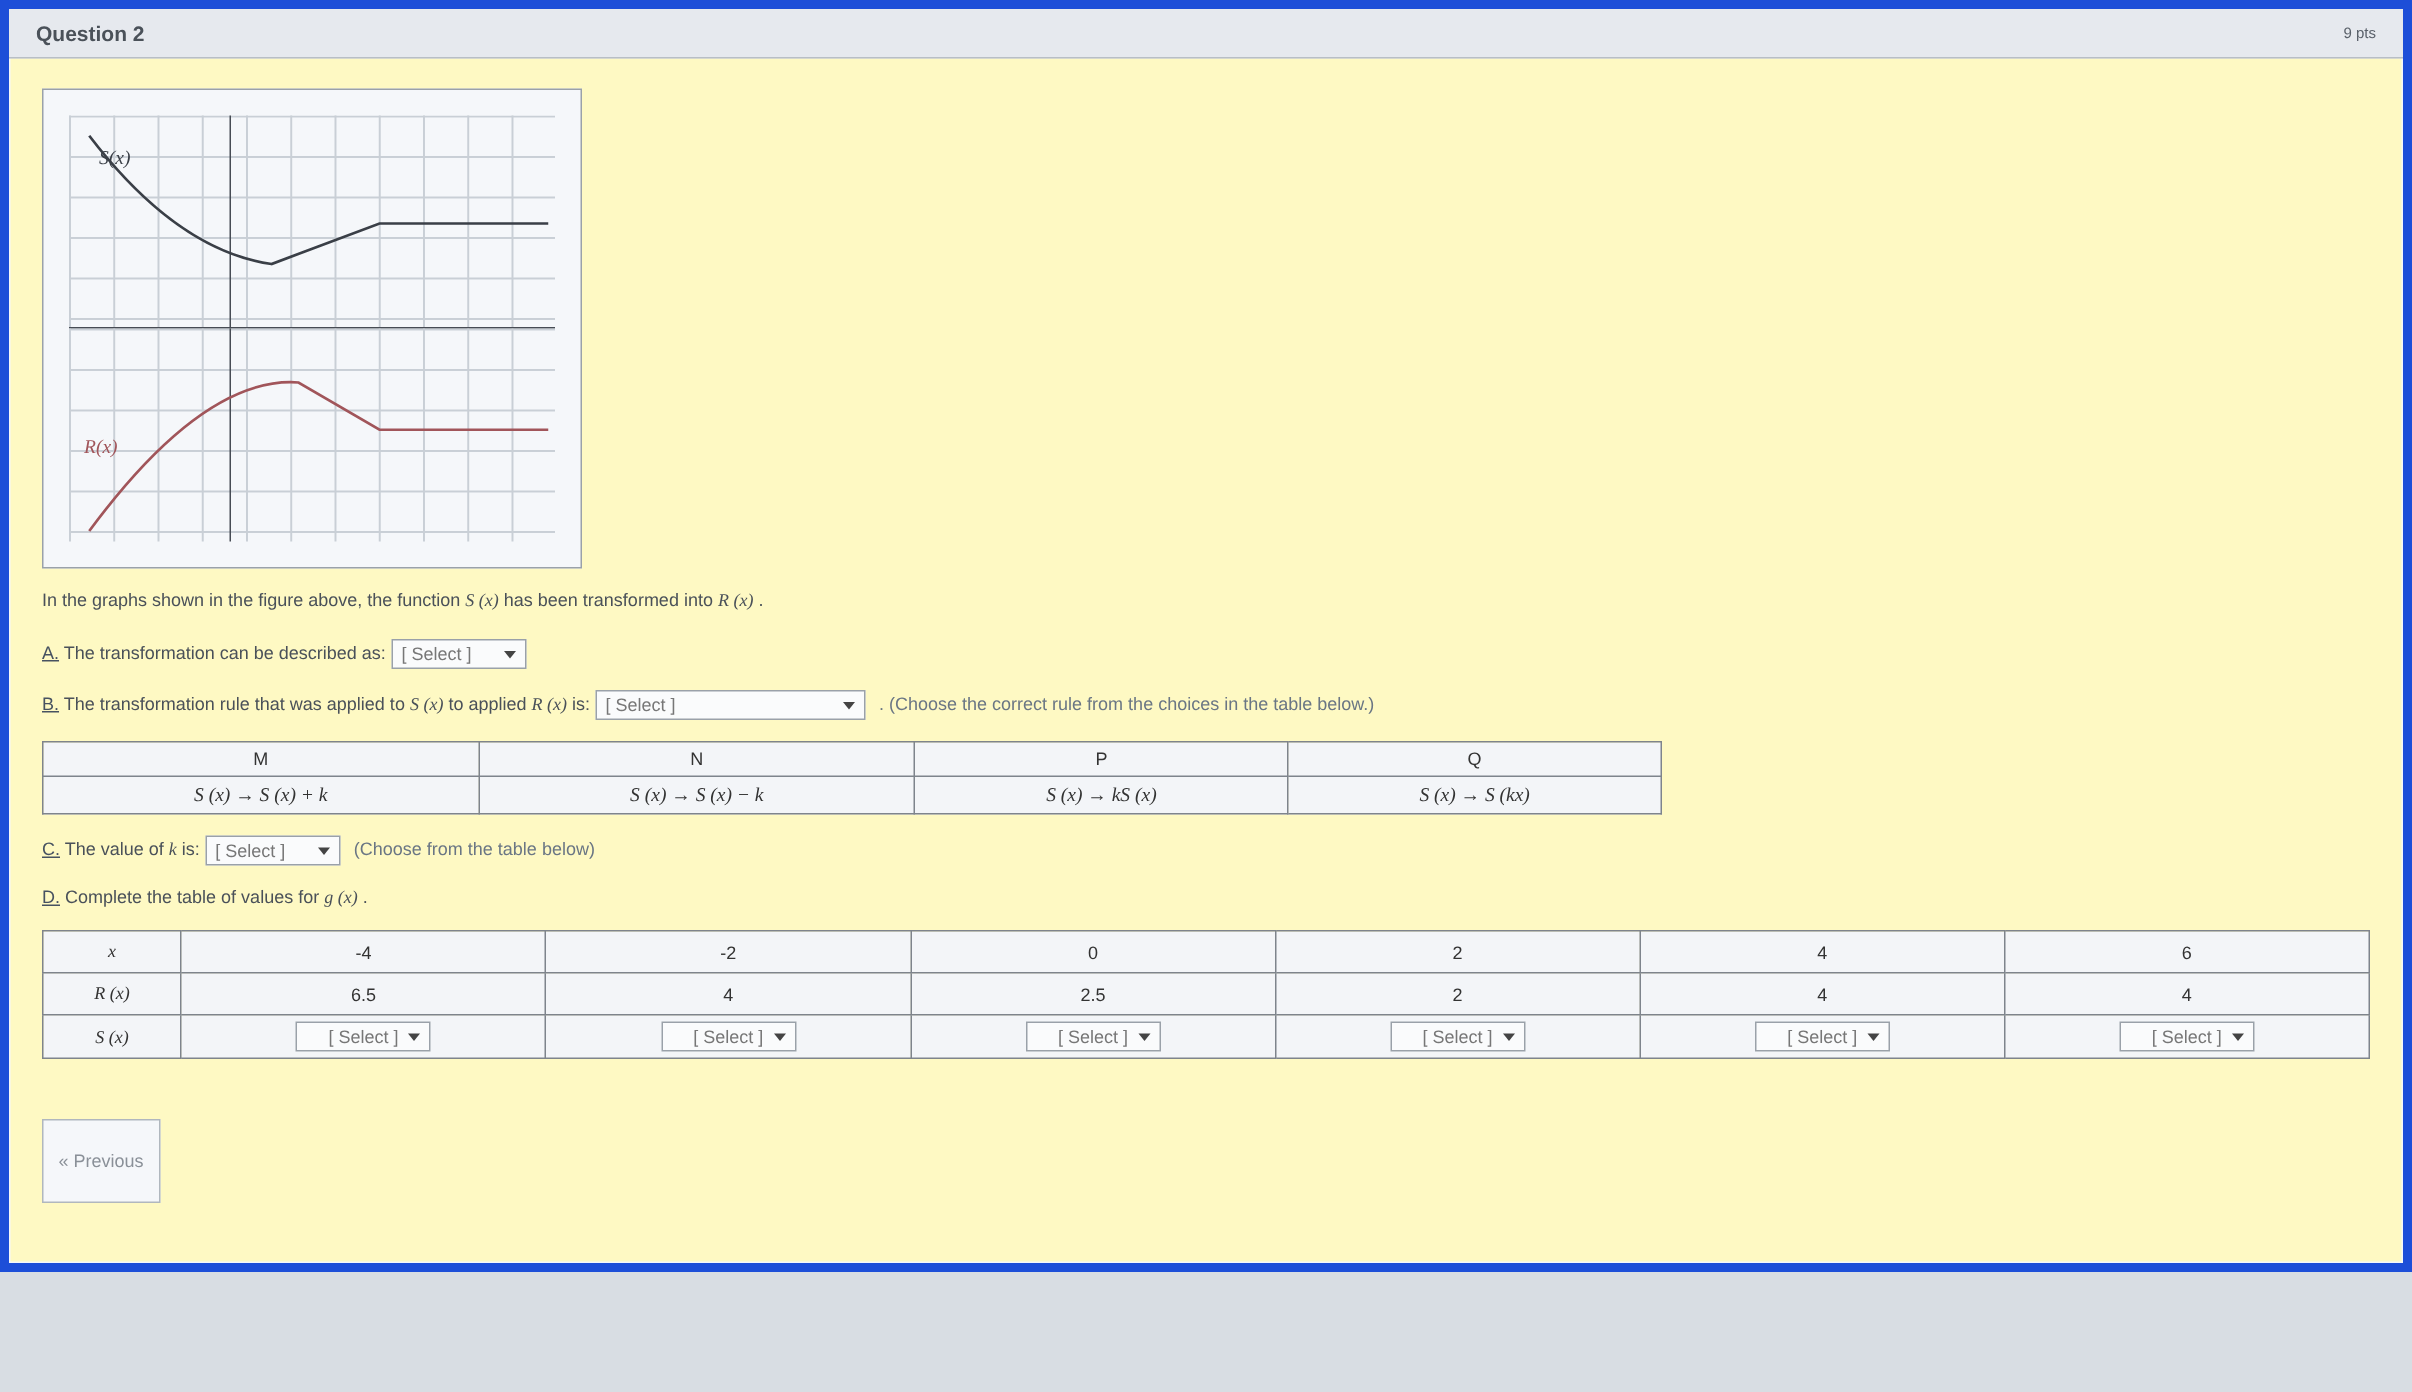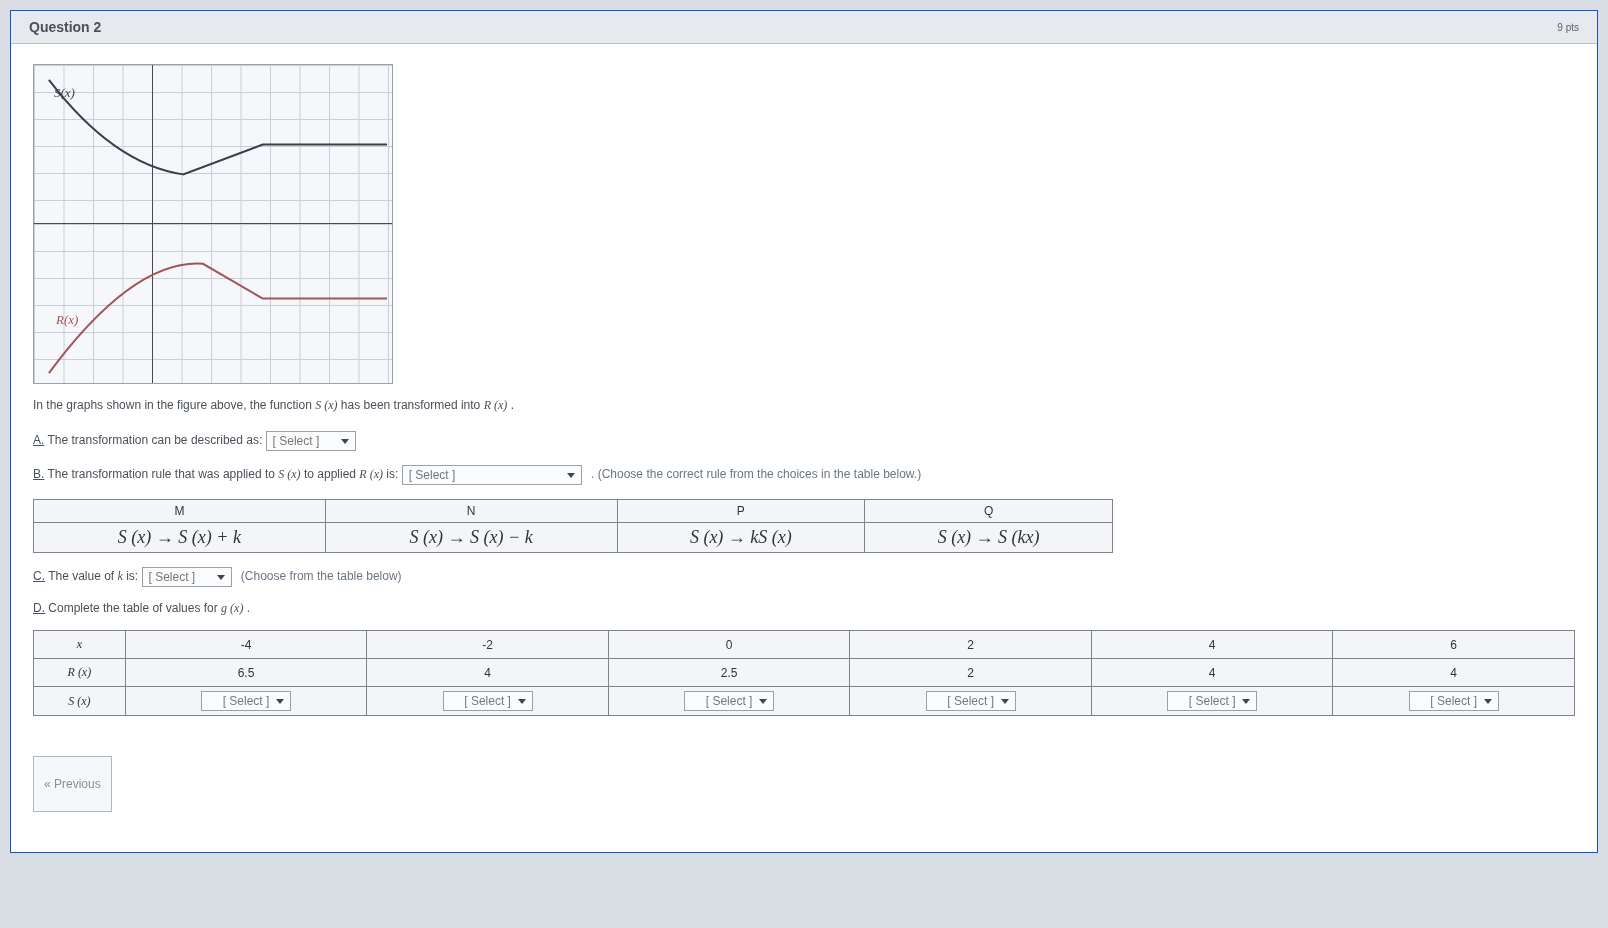--- a/index.html
+++ b/index.html
@@ -1,44 +1,44 @@
 <!DOCTYPE html>
 <html><head>
 <meta charset="utf-8">
 <style>
 *{box-sizing:border-box;margin:0;padding:0}
 body{font-family:"Helvetica Neue",Arial,sans-serif;background:#d8dde3;font-size:12px;color:#333}
-.frame{background:#ffffff;margin:10px;border:1px solid #1d4ed8;box-shadow:inset 0 0 0 1px #f5f7fa}
+.frame{background:#fef9c3;border:6px solid #1d4ed8;box-shadow:inset 0 0 0 1px #f5f7fa}
 .header{display:flex;justify-content:space-between;align-items:center;padding:8px 18px;border-bottom:1px solid #b8bec5;background:#e6e9ee}
 .header-title{font-weight:600;color:#4a5159;font-size:14px}
 .header-pts{color:#5a616a;font-size:10px}
 .body{padding:20px 22px 40px 22px}
-.graph-box{width:360px;height:320px;border:1px solid #9aa1a9;background:#f5f7fa;padding:0;display:flex;flex-direction:column}
+.graph-box{width:360px;height:320px;border:1px solid #9aa1a9;background:#f5f7fa;padding:17px;display:flex;flex-direction:column}
 .graph-panel{flex:1;position:relative;background-image:
  linear-gradient(#c9cfd6 1px,transparent 1px),
  linear-gradient(90deg,#c9cfd6 1px,transparent 1px);
  background-size:29.5px 27px;background-position:0 0}
 .axis-x{position:absolute;left:0;right:0;top:50%;border-top:1px solid #474c54}
 .axis-x.bt{top:auto;bottom:0}
 .axis-y{position:absolute;top:0;bottom:0;left:33%;border-left:1px solid #474c54}
 .lbl-fn{position:absolute;font-style:italic;font-family:"Times New Roman",serif;font-size:13px;color:#3a3f47}
 .lbl-sx{left:20px;top:20px}
-.lbl-rx{left:22px;bottom:55px;color:#a1555a}
+.lbl-rx{left:10px;bottom:55px;color:#a1555a}
 svg{position:absolute;inset:0}
 .intro{margin:14px 0 18px 0;color:#4a5159}
 .math-i{font-style:italic;font-family:"Times New Roman",serif}
 .part{margin:14px 0;color:#4a5159}
 .part-l{text-decoration:underline;color:#475261}
 .sel{display:inline-block;border:1px solid #9aa1a9;background:#fafbfc;padding:2px 6px;min-width:90px;height:20px;line-height:14px;position:relative;vertical-align:middle;color:#777}
 .sel::after{content:"";position:absolute;right:6px;top:7px;border-left:4px solid transparent;border-right:4px solid transparent;border-top:5px solid #444}
 .sel-wide{min-width:180px}
 .hint{color:#6a7684;margin-left:6px}
 table{border-collapse:collapse;margin:10px 0}
 .rule-table{width:1080px}
-.rule-table td{border:1px solid #7e848c;padding:4px 8px;text-align:center;font-family:"Times New Roman",serif;font-style:italic;font-size:18px;background:#f3f5f8}
+.rule-table td{border:1px solid #7e848c;padding:4px 8px;text-align:center;font-family:"Times New Roman",serif;font-style:italic;font-size:13px;background:#f3f5f8}
 .rule-table td.hd{font-style:normal;font-family:Arial;font-size:12px}
 .val-table{width:100%}
 .val-table td{border:1px solid #7e848c;padding:4px 8px;text-align:center;background:#f3f5f8;height:28px}
 .val-table td:first-child{font-style:italic;font-family:"Times New Roman",serif}
 .footer{margin-top:40px}
 .prev-btn{display:inline-block;padding:20px 10px;background:#f5f7fa;border:1px solid #b0b7be;color:#8a9098;font-size:12px}
 </style>
 </head>
 <body>
 

